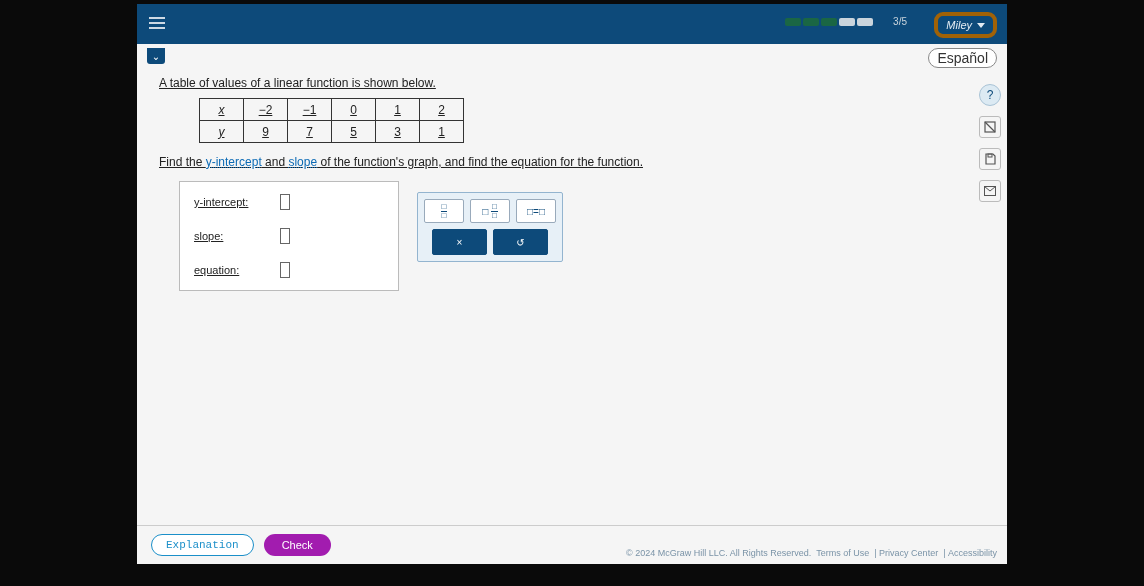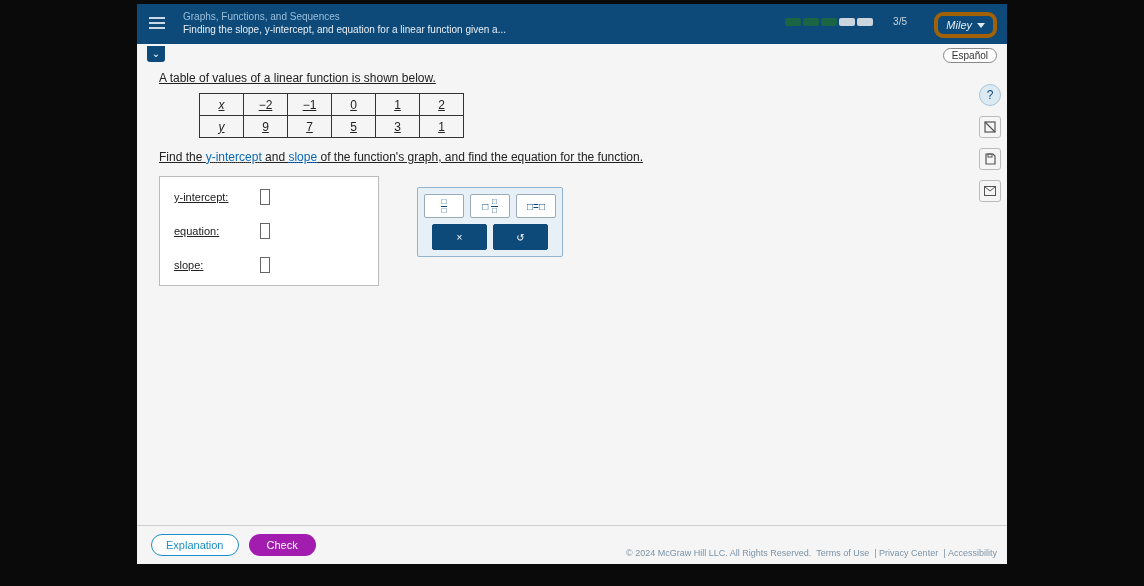--- a/index.html
+++ b/index.html
@@ -88,21 +88,21 @@
     width: 18px; height: 16px;
     background: #0d4a7a;
     border-radius: 0 0 3px 3px;
     display:flex; align-items:center; justify-content:center;
     color:#fff; font-size:10px;
     margin-top:-4px;
     cursor:pointer;
   }
   .espanol {
     border:1px solid #888; border-radius: 10px;
-    font-size: 10px; padding: 1px 8px;
+    font-size: 14px; padding: 1px 8px;
     color:#333; cursor:pointer;
     background:#fff;
   }
   
   .content {
     padding: 4px 22px 10px;
     font-size: 12px;
     color:#222;
     position:relative;
     text-decoration:underline;
@@ -121,20 +121,21 @@
   table.values td.hdr { font-style: italic; }
   .instructions { margin: 11px 0 12px; }
   .ulink { color: #0b6ab5; text-decoration: underline dotted; cursor:pointer;}
   
   .answer-card {
     border: 1px solid #bbb;
     width: 220px;
     padding: 12px 14px;
     display:flex; flex-direction:column; gap:18px;
     background:#fff;
+    margin-left:20px;
   }
   .answer-row { display:flex; align-items:center; gap:16px;}
   .answer-label { font-size: 11px; width:70px;}
   .answer-input {
     width: 10px; height: 16px;
     border:1px solid #666;
     cursor:text;
   }
   
   .palette {
@@ -184,20 +185,21 @@
     display:flex; align-items:center; gap:10px;
     background:#f5f5f5;
   }
   .btn-expl {
     border:1px solid #1b8fc9; color:#1b8fc9;
     background:#fff;
     border-radius:14px;
     padding:4px 14px;
     font-size:11px;
     cursor:pointer;
+    font-family:Liberation Mono, monospace;
   }
   .btn-check {
     background:#a21caf; color:#fff;
     border:none;
     border-radius:14px;
     padding:5px 18px;
     font-size:11px;
     cursor:pointer;
   }
   .copyright {
@@ -214,24 +216,20 @@
 </head>
 <body>
 
 <div class="app">
 
   <div class="top-bar">
     <div class="menu-icon">
       <span></span>
         <span></span>
         <span></span>
-    </div>
-    <div class="breadcrumb-area">
-      <div class="crumb">Graphs, Functions, and Sequences</div>
-      <div class="title">Finding the slope, y-intercept, and equation for a linear function given a...</div>
     </div>
     <div class="progress-area">
       <div class="progress-bar">
         <div class="seg"></div>
           <div class="seg"></div>
           <div class="seg"></div>
         <div class="seg empty"></div>
           <div class="seg empty"></div>
       </div>
       <span class="score">3/5</span>
@@ -296,25 +294,25 @@
     <p class="instructions">
       <span>Find the </span><span class="ulink">y-intercept</span><span> and </span><span class="ulink">slope</span><span> of the function's graph, and find the equation for the function.</span>
     </p>
 
     <div class="answer-card">
       <div class="answer-row">
         <span class="answer-label">y-intercept:</span>
         <span class="answer-input"></span>
       </div>
       <div class="answer-row">
+        <span class="answer-label">slope:</span>
+        <span class="answer-input"></span>
+      </div>
+      <div class="answer-row">
         <span class="answer-label">equation:</span>
-        <span class="answer-input"></span>
-      </div>
-      <div class="answer-row">
-        <span class="answer-label">slope:</span>
         <span class="answer-input"></span>
       </div>
     </div>
 
     <div class="palette">
       <div class="palette-row">
         <div class="pal-btn">
           <span class="frac">
               <span class="n">□</span>
               <span class="bar"></span>

